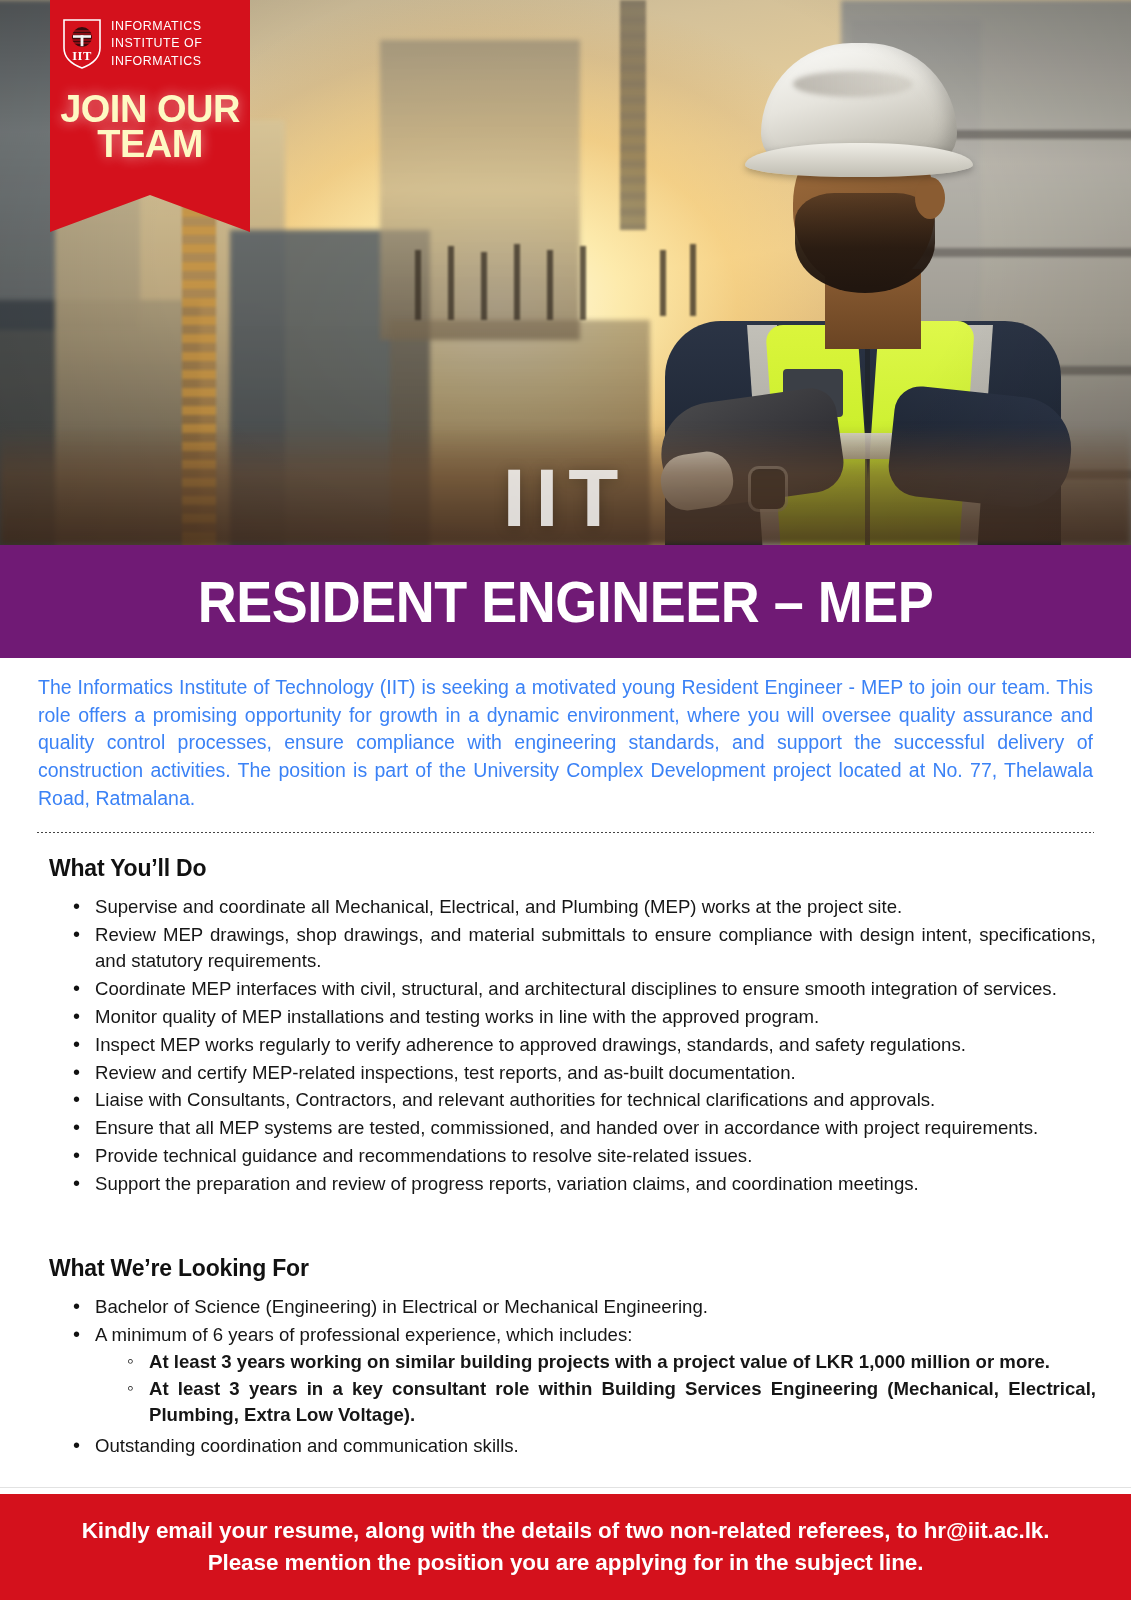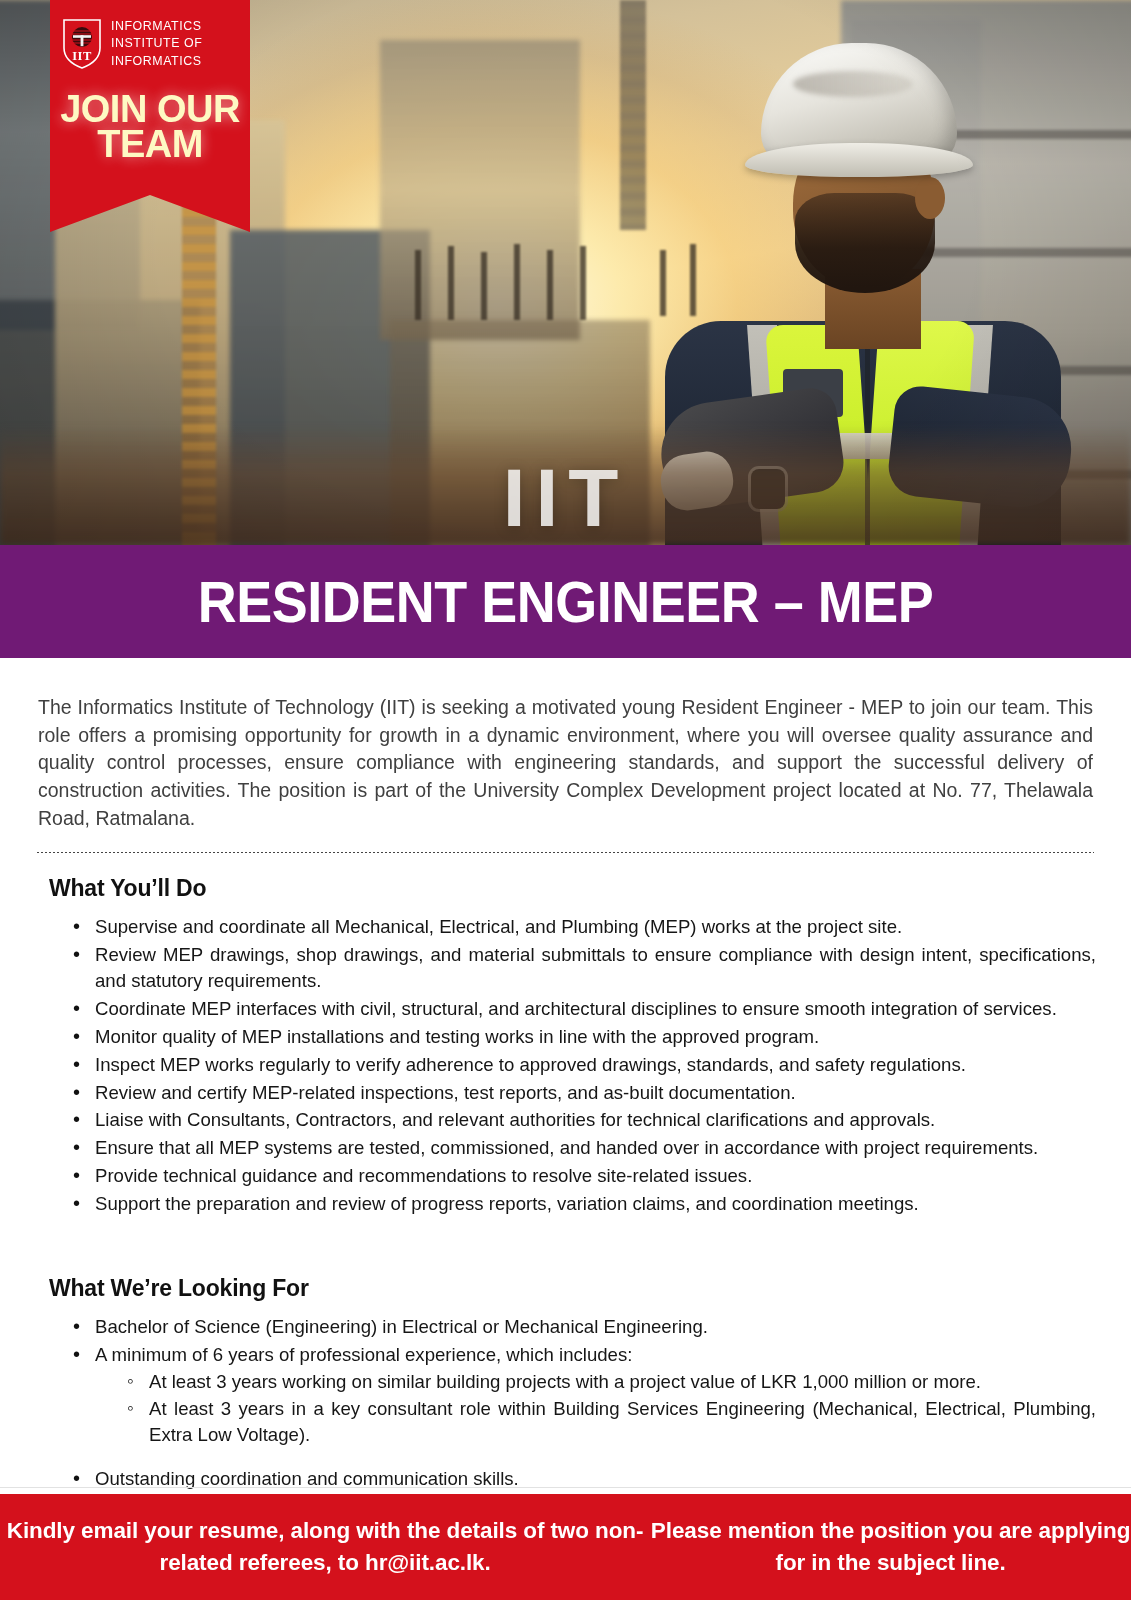--- a/index.html
+++ b/index.html
@@ -189,64 +189,64 @@
   }
   .title-bar h1 {
     color:#fff; font-weight:bold; font-size:58px; letter-spacing:-0.5px;
     line-height:1; text-align:center;
     transform:scaleX(0.93);
   }
 
   
   .body-wrap { position:absolute; left:0; top:658px; width:1131px; padding:0 35px; }
   .intro {
-    font-size:19.5px; line-height:1.42; color:#404040;
+    font-size:19.5px; line-height:1.42; color:#3b82f6;
     text-align:justify; text-justify:inter-word;
-    padding:36px 3px 0 3px;
+    padding:16px 3px 0 3px;
   }
   .dotted-div {
     margin:20px 2px 0 2px; height:1px;
     background-image:linear-gradient(to right, #444 0 2px, transparent 2px 4px);
     background-size:4px 1px; background-repeat:repeat-x;
   }
   .sec-title {
     font-size:23px; font-weight:bold; color:#111;
     margin:22px 0 12px 14px; letter-spacing:-0.2px;
   }
   ul.lvl1 { list-style:none; margin:0 0 0 30px; }
   ul.lvl1 > li {
     position:relative; padding-left:30px; margin-bottom:2px;
     font-size:18.6px; line-height:1.39; color:#161616;
     text-align:justify; text-justify:inter-word;
   }
   ul.lvl1 > li::before {
     content:"•"; position:absolute; left:8px; top:-1px;
     font-size:20px; color:#111;
   }
-  ul.lvl2 { list-style:none; margin:2px 0 18px 26px; }
+  ul.lvl2 { list-style:none; margin:2px 0 5px 26px;font-weight:bold; }
   ul.lvl2 > li {
     position:relative; padding-left:28px; margin-bottom:1px;
     font-size:18.6px; line-height:1.39; color:#161616;
     text-align:justify; text-justify:inter-word;
   }
   ul.lvl2 > li::before {
     content:"◦"; position:absolute; left:6px; top:-1px;
     font-size:19px; color:#111;
   }
   .gap-between { height:34px; }
 
   
   .footer-rule {
     position:absolute; left:0; bottom:112px; width:1131px; height:1px;
     background:#e2e2e2;
   }
   .footer {
     position:absolute; left:0; bottom:0; width:1131px; height:106px;
     background:#D4111C; color:#fff;
-    display:flex; flex-direction:row; align-items:center; justify-content:center;
+    display:flex; flex-direction:column; align-items:center; justify-content:center;
     text-align:center;
   }
   .footer div { font-size:22.5px; font-weight:bold; line-height:1.42; letter-spacing:-0.1px; }
 </style>
 </head>
 <body>
 
 <div class="poster">
 
   <div class="hero">

